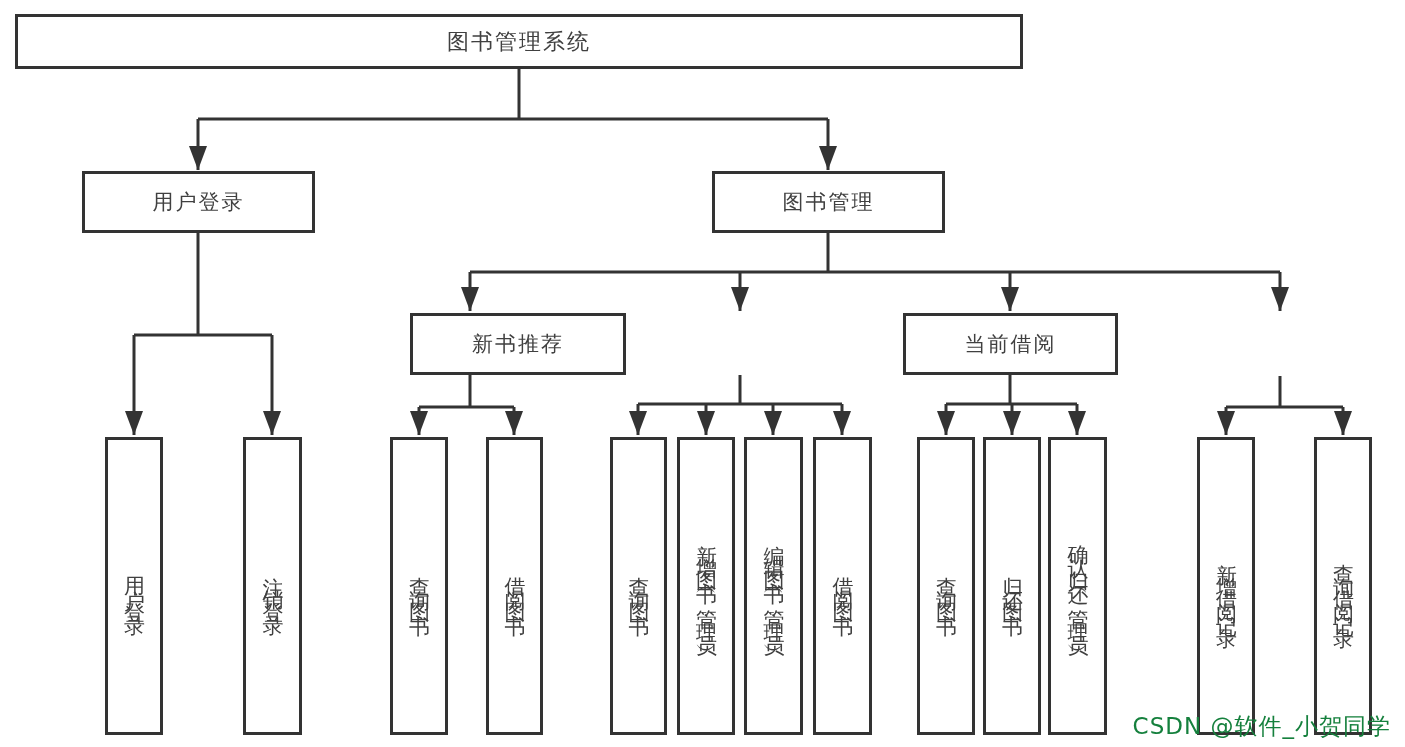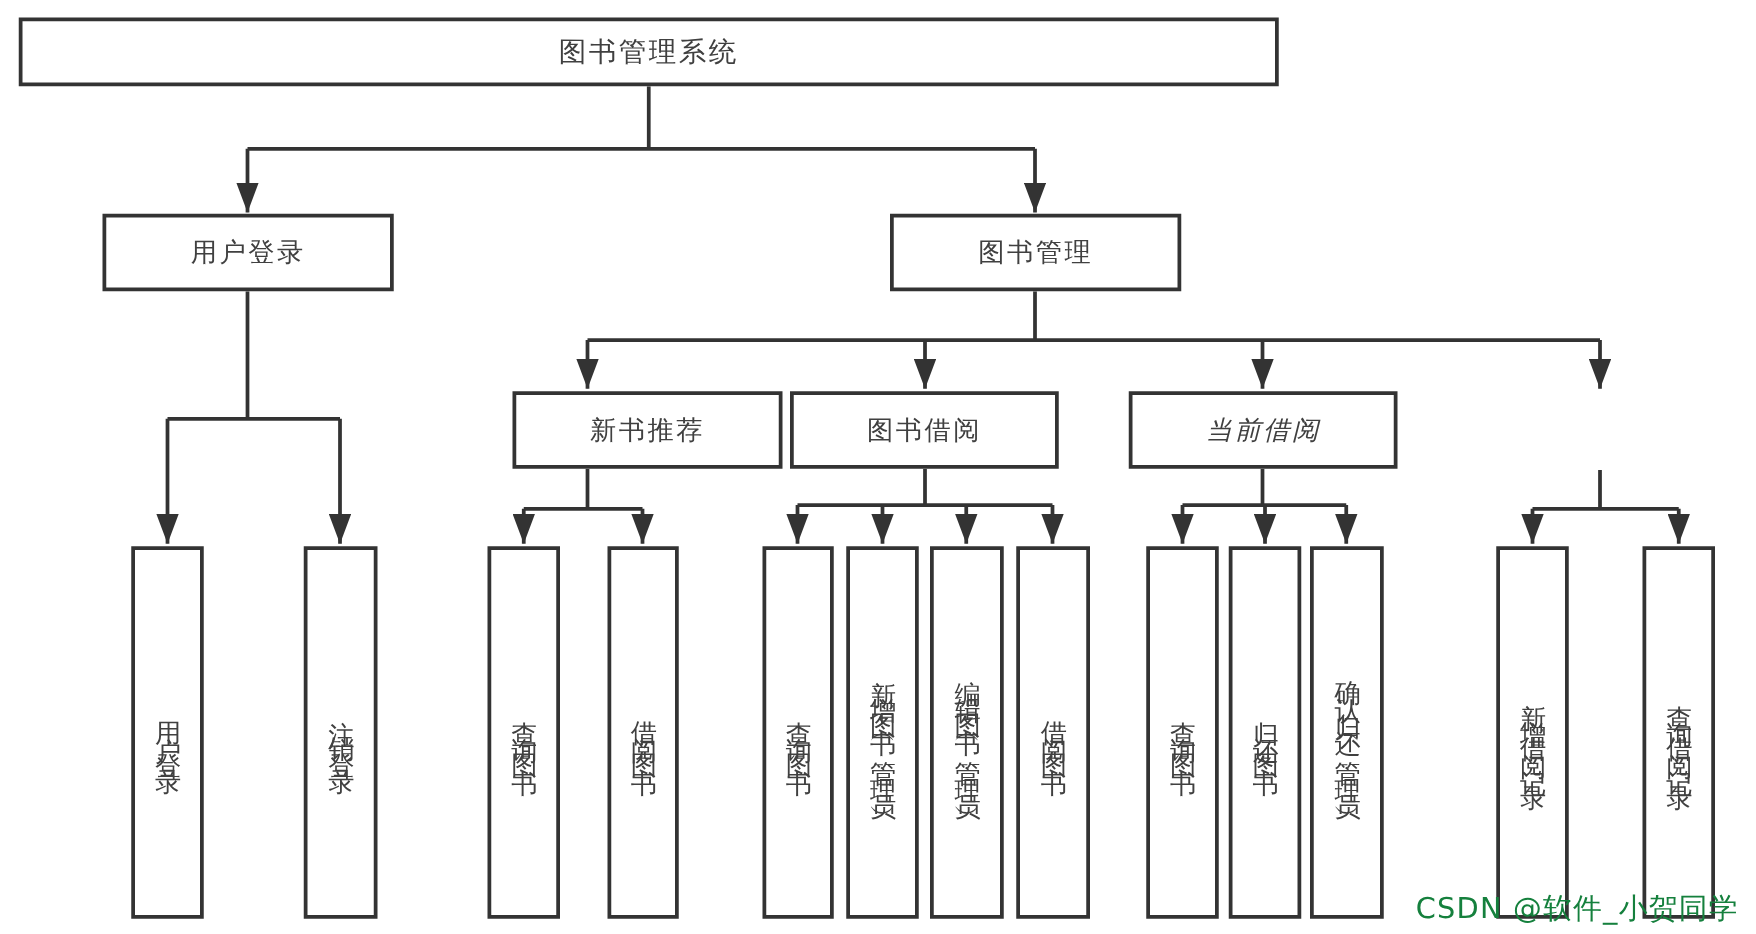--- a/index.html
+++ b/index.html
@@ -110,22 +110,21 @@
       <path d="M1343 407 V435" marker-end="url(#ah)"></path>
     </g>
   </svg>
 
   <div class="node h root" style="left:15px; top:14px; width:1008px; height:55px;">图书管理系统</div>
 
   <div class="node h" style="left:82px; top:171px; width:233px; height:62px;">用户登录</div>
   <div class="node h" style="left:712px; top:171px; width:233px; height:62px;">图书管理</div>
 
   <div class="node h" style="left:362px; top:313px; width:216px; height:62px;margin-left:48px;">新书推荐</div>
-  <div class="node h" style="left:632px; top:313px; width:215px; height:62px;">图书借阅</div>
-  <div class="node h" style="left:903px; top:313px; width:215px; height:62px;font-style:italic;">当前借阅</div>
+  <div class="node h" style="left:903px; top:313px; width:215px; height:62px;">当前借阅</div>
 
   <div class="node leaf" style="left:105px; top:437px; width:58px; height:298px;">
     <span class="vtext">用户登录</span>
   </div>
   <div class="node leaf" style="left:243px; top:437px; width:59px; height:298px;">
     <span class="vtext">注销登录</span>
   </div>
 
   <div class="node leaf" style="left:390px; top:437px; width:58px; height:298px;">
     <span class="vtext">查询图书</span>

